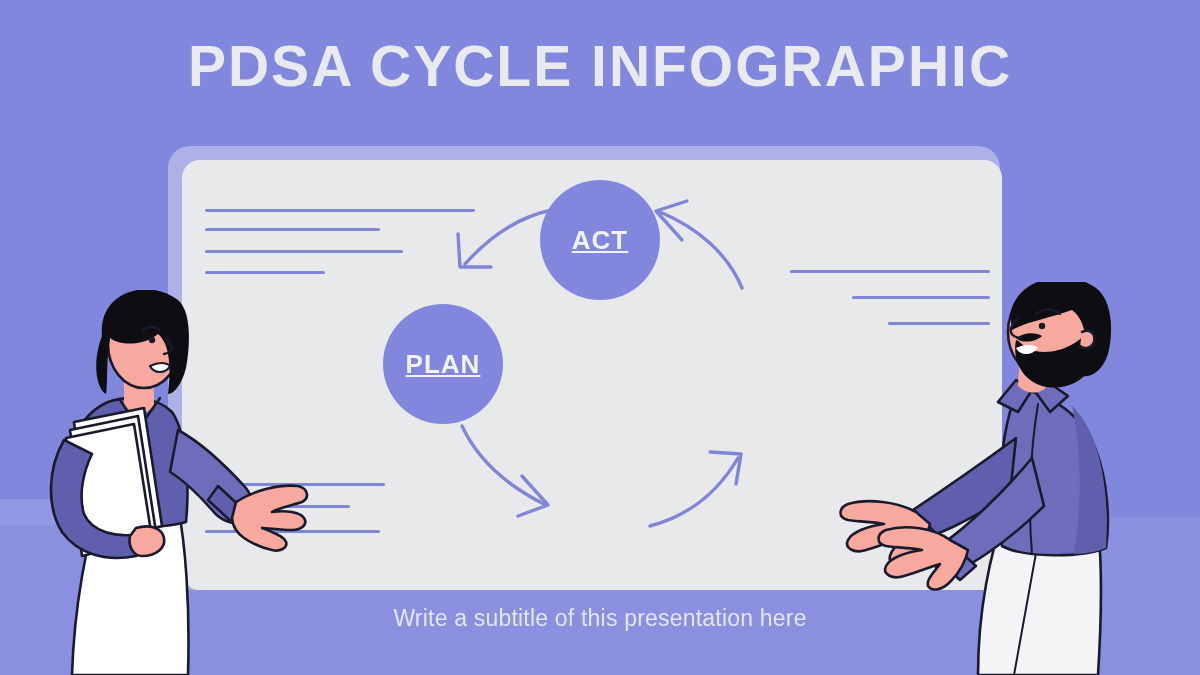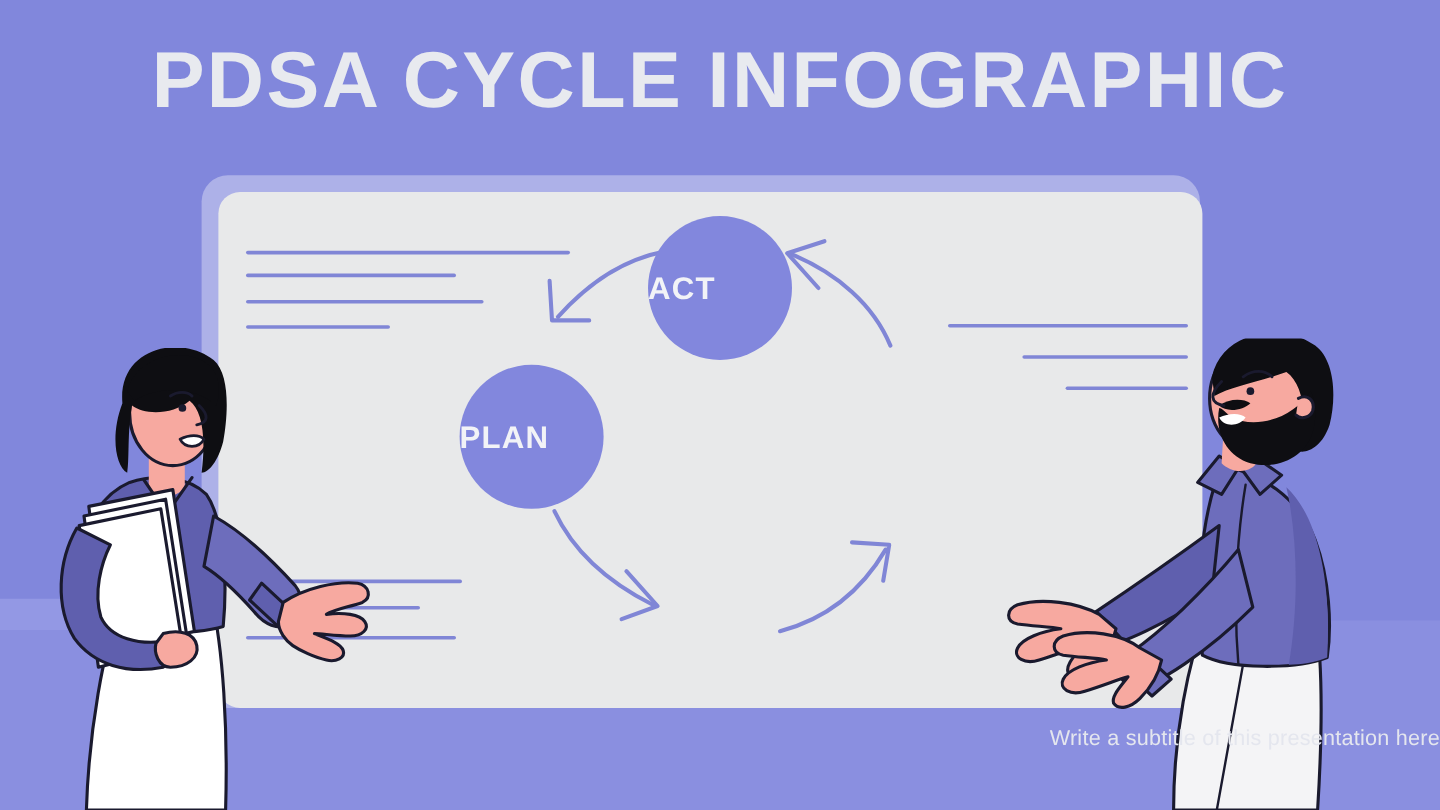--- a/index.html
+++ b/index.html
@@ -44,36 +44,36 @@
     border-radius: 0 60% 0 0;
   }
 
   
   .title {
     position: absolute;
     left: 0;
     top: 22px;
     width: 1200px;
     text-align: center;
-    font-size: 66px;
+    font-size: 57px;
     line-height: 88px;
     font-weight: 700;
     letter-spacing: 2px;
     color: #e8eaef;
     white-space: nowrap;
   }
 
   
   .subtitle {
     position: absolute;
     left: 0;
     top: 605px;
     width: 1200px;
-    text-align: right;
-    font-size: 18px;
+    text-align: center;
+    font-size: 23px;
     color: #e4e6ee;
     letter-spacing: .2px;
   }
 
   
   .board-frame {
     position: absolute;
     left: 168px;
     top: 146px;
     width: 832px;
@@ -99,25 +99,26 @@
     border-radius: 2px;
   }
 
   
   .node {
     position: absolute;
     border-radius: 50%;
     background: #8287dd;
     display: flex;
     align-items: center;
-    justify-content: flex-start;
+    justify-content: center;
     color: #f2f3f7;
     font-weight: 700;
     font-size: 26px;
     letter-spacing: 1px;
+    text-decoration: underline;
   }
 
   .arrows {
     position: absolute;
     left: 182px;
     top: 160px;
     width: 820px;
     height: 430px;
     pointer-events: none;
   }

